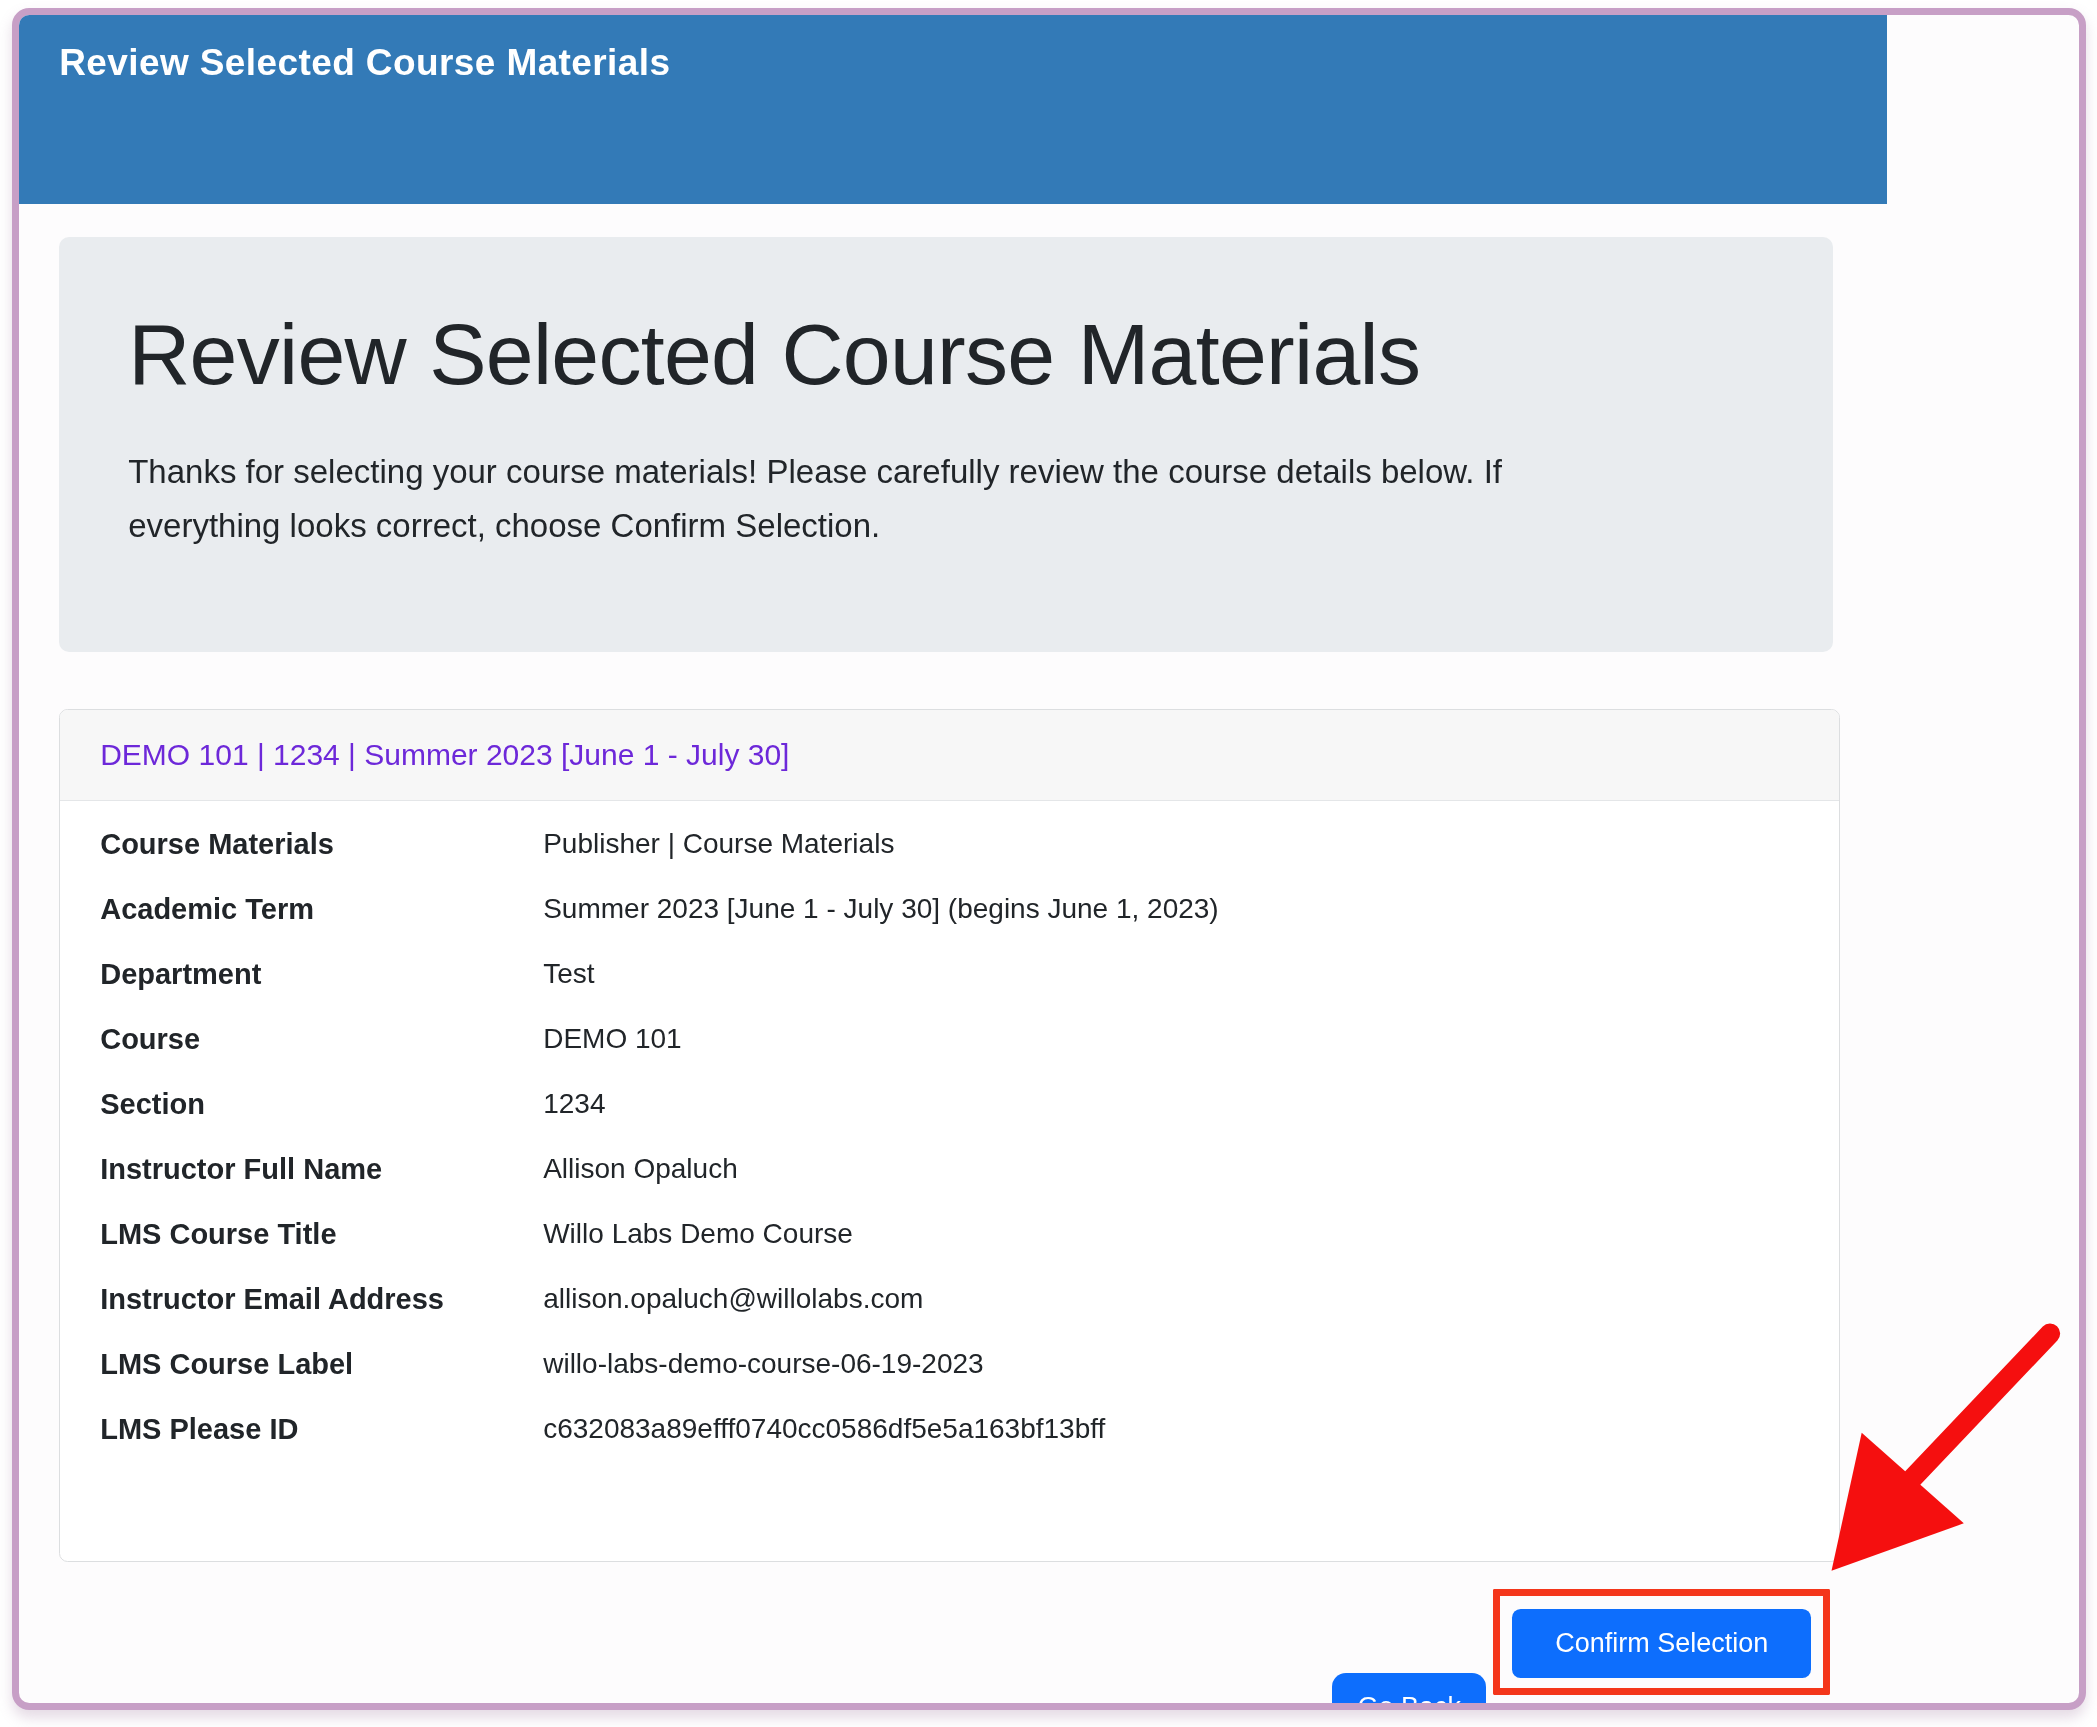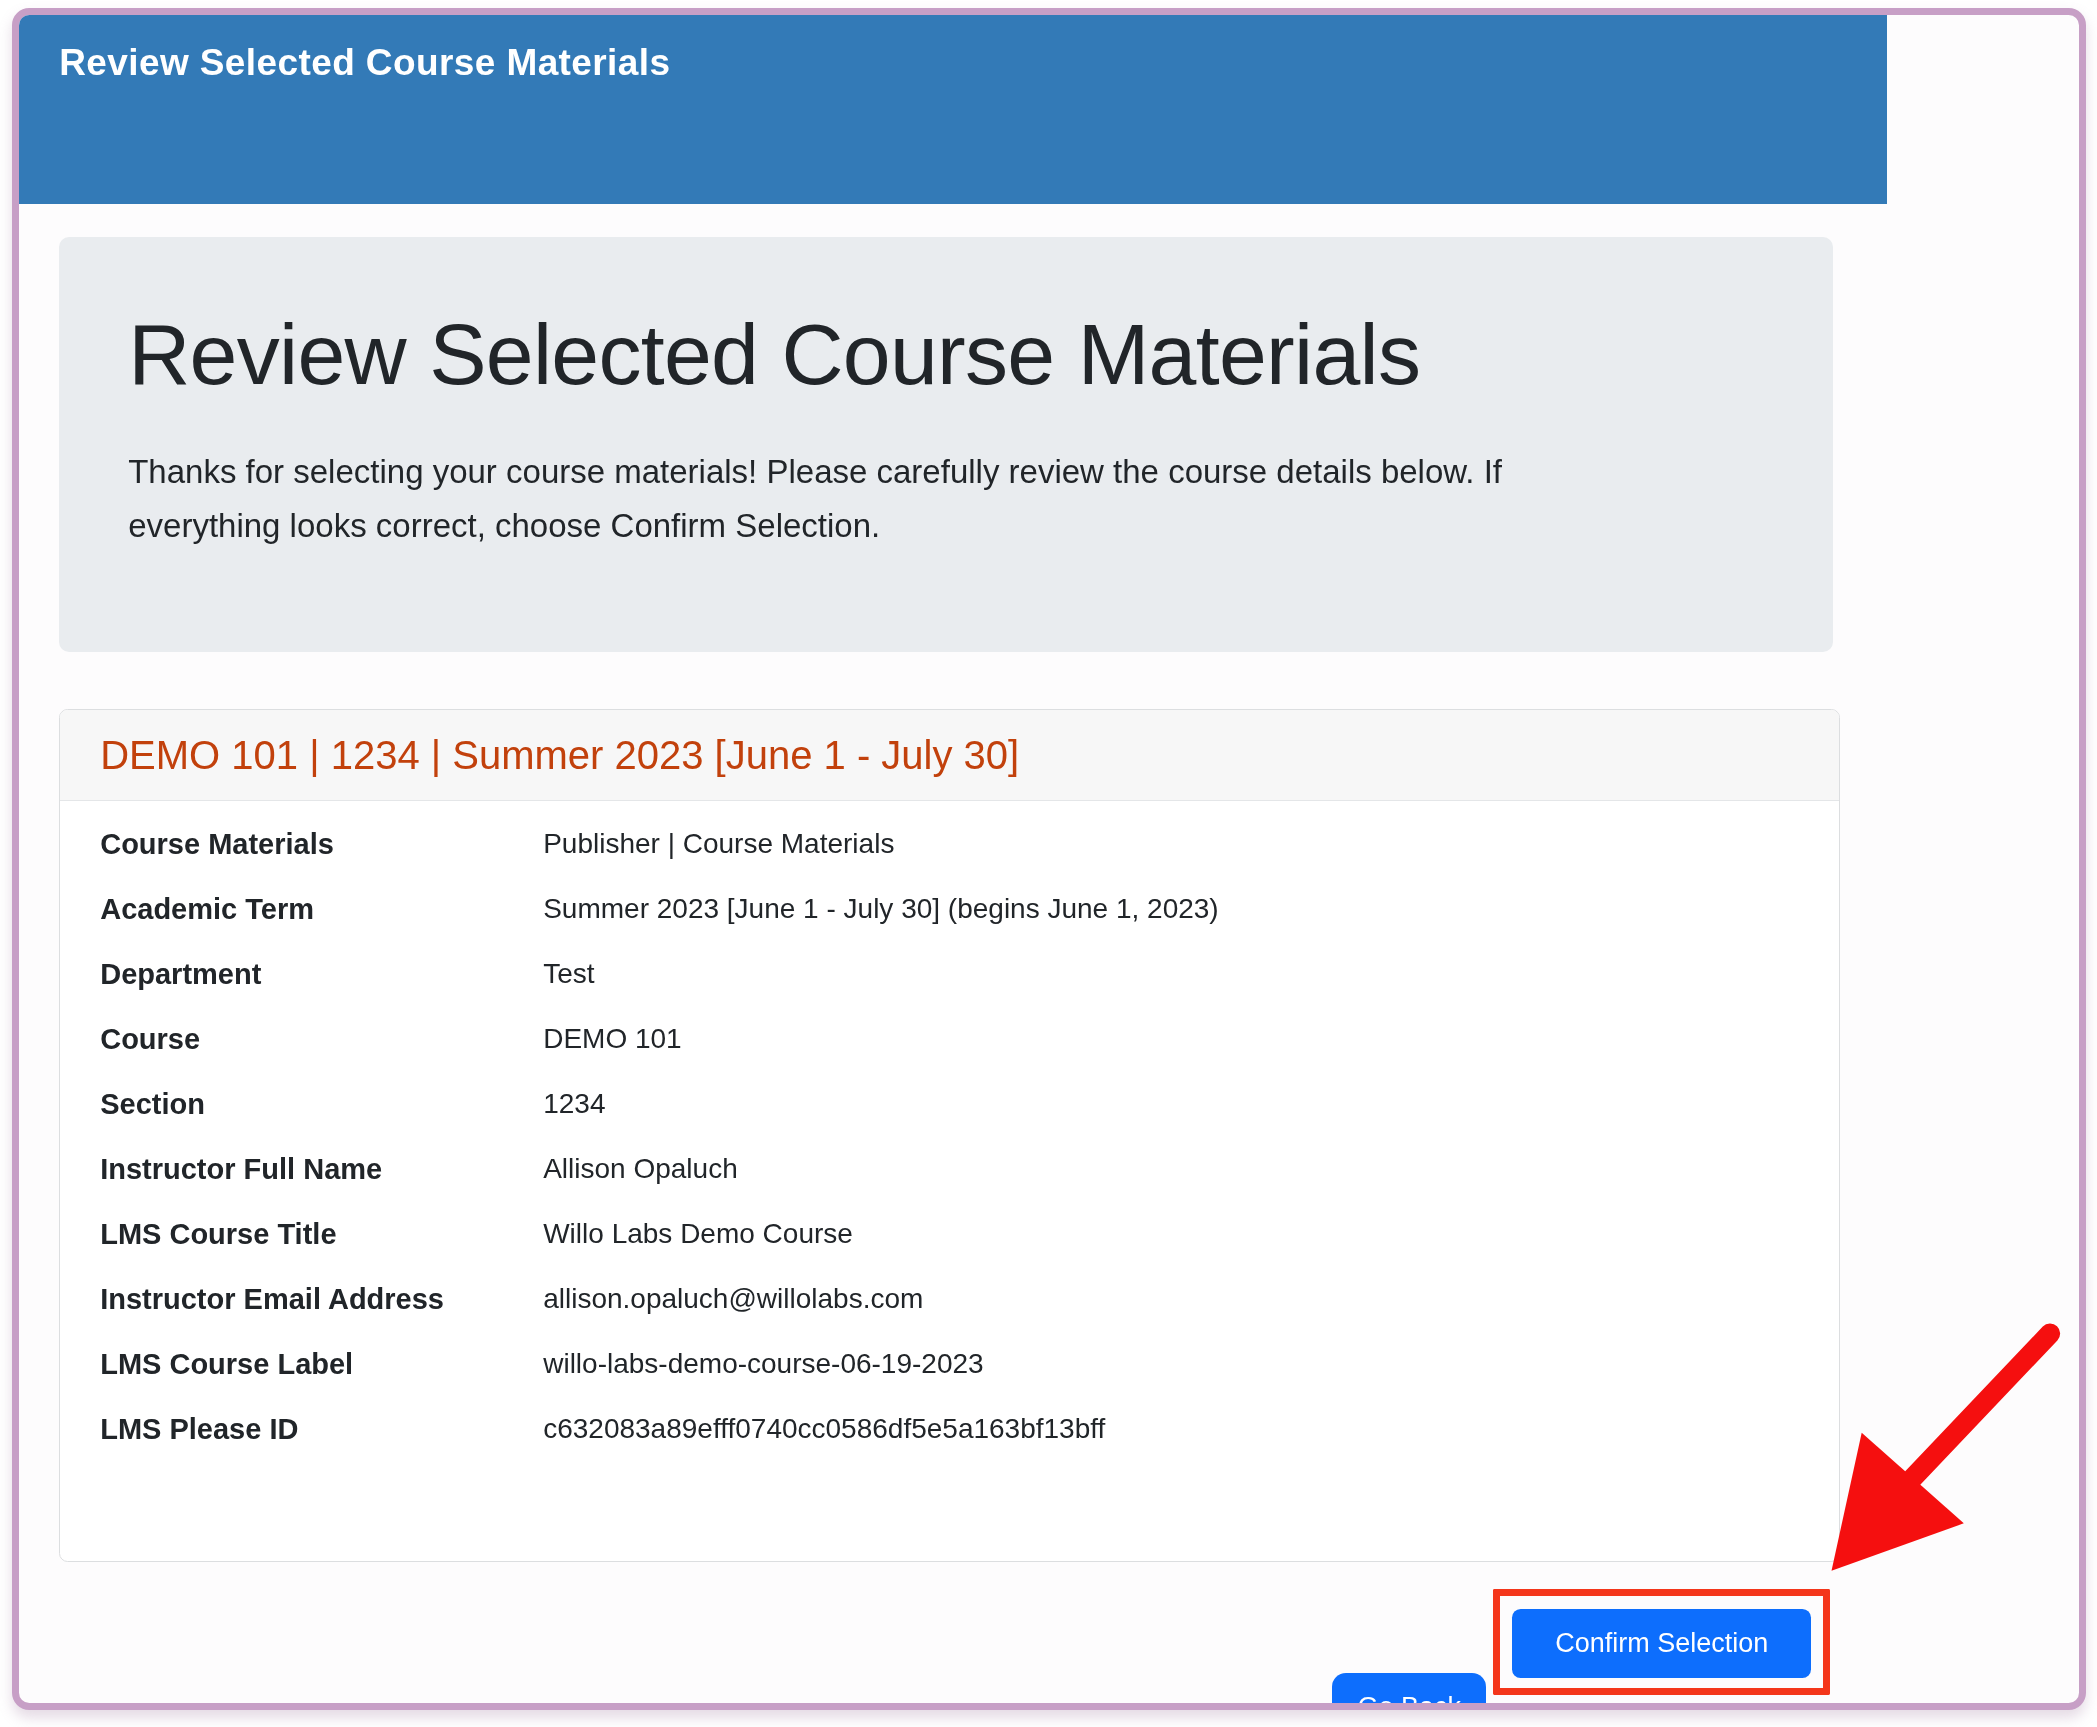--- a/index.html
+++ b/index.html
@@ -71,21 +71,21 @@
     border: 1.4px solid #dcdee0;
     border-radius: 8.6px;
     overflow: hidden;
   }
   .card-header {
     height: 91px;
     background: var(--card-header-bg, #f7f7f7);
     border-bottom: 1.4px solid #e4e6e8;
     display: flex; align-items: center;
     padding-left: 40px;
-    font-size: 40px; color: #c2410c; white-space: nowrap;
+    font-size: 30px; color: #6d28d9; white-space: nowrap;
   }
   .card-body { padding: 27px 0 0 0; }
   .detail-row {
     height: 65px;
     display: flex; 
     padding-left: 40px;
   }
   .detail-row .label {
     width: 443px; flex: 0 0 443px;
     font-size: 29px; font-weight: 700; color: #212529;

